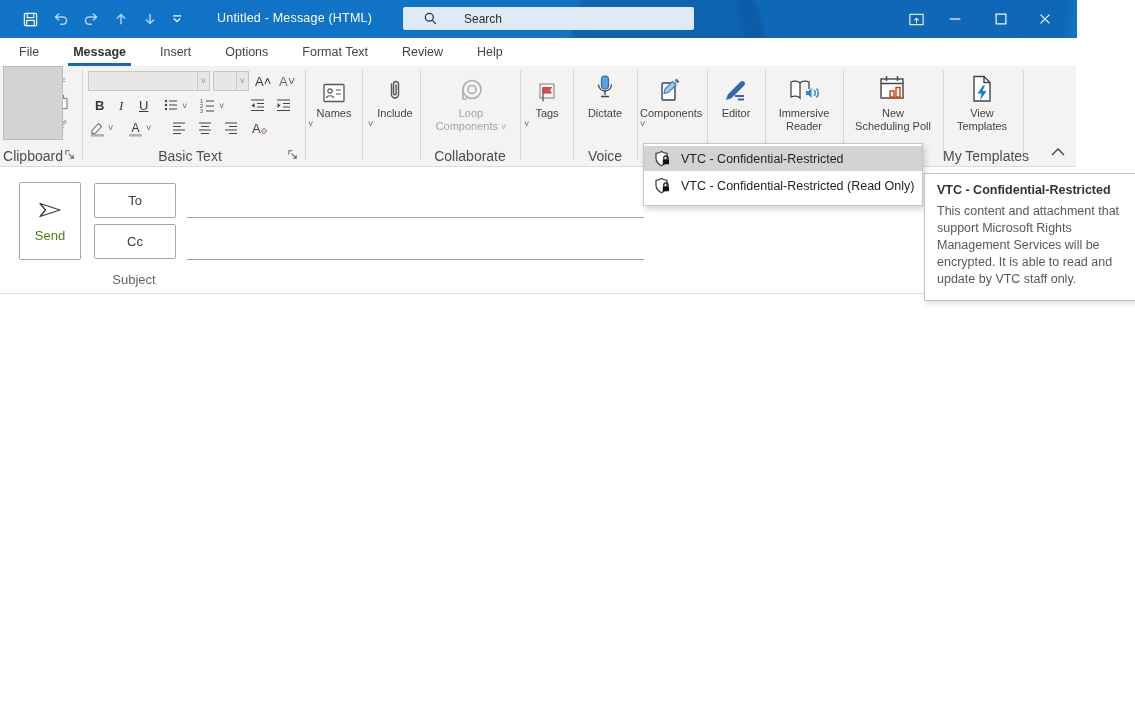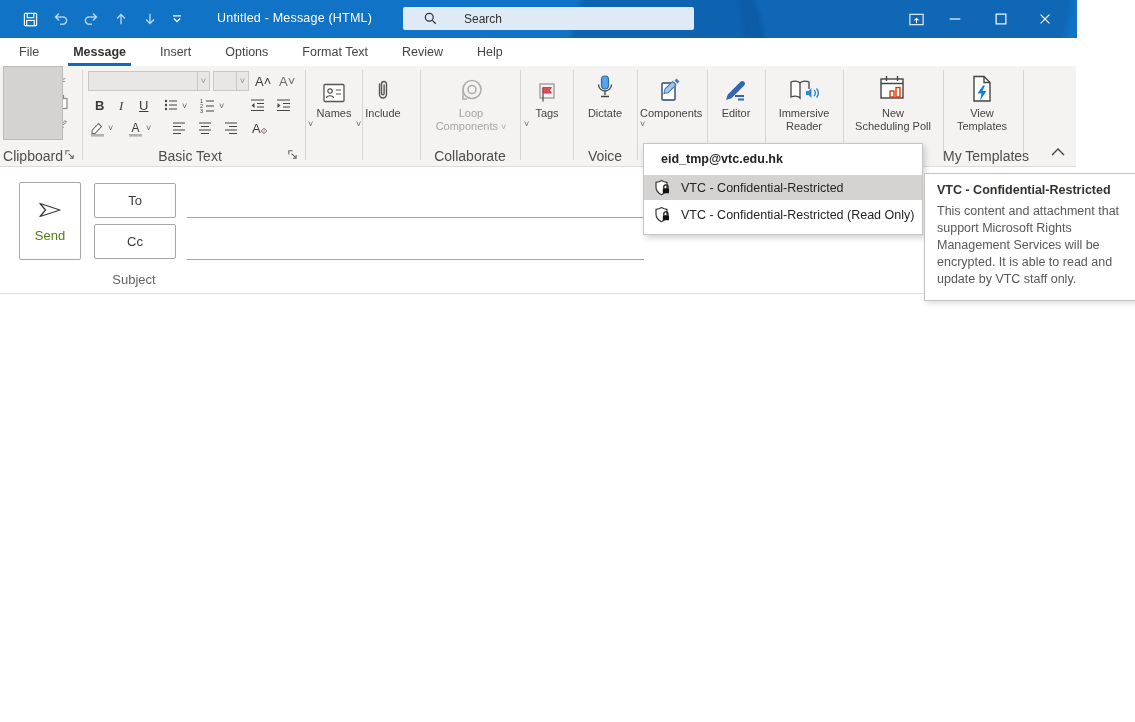--- a/index.html
+++ b/index.html
@@ -300,21 +300,21 @@
           <rect x="2" y="2.5" width="20" height="17" rx="1" fill="#fff" stroke="#555" stroke-width="1.3"></rect>
           <circle cx="8" cy="9" r="2.2" fill="none" stroke="#555" stroke-width="1.2"></circle>
           <path d="M4.5 16 c0-3 7-3 7 0" fill="none" stroke="#555" stroke-width="1.2"></path>
           <path d="M14 8 h5 M14 12 h5" stroke="#555" stroke-width="1.2"></path>
         </svg>
       </div>
       <div class="biglabel">Names</div>
       <div class="chev">˅</div>
     </div>
 
-    <div class="bigbtn" style="left:356px;width:54px">
+    <div class="bigbtn" style="left:368px;width:54px">
       <div class="iconbox">
         <svg width="18" height="26" viewBox="0 0 18 26">
           <path d="M5.5 6 V16.5 a3.5 3.5 0 0 0 7 0 V6 a2.5 2.5 0 0 0 -5 0 V15.5 a1.3 1.3 0 0 0 2.6 0 V7" fill="none" stroke="#555" stroke-width="1.4" stroke-linecap="round"></path>
         </svg>
       </div>
       <div class="biglabel">Include</div>
       <div class="chev">˅</div>
     </div>
 
     <div class="bigbtn disabled" style="left:424px;width:94px">
@@ -433,21 +433,20 @@
     <div id="to-btn" class="addr-btn">To</div>
     <div id="cc-btn" class="addr-btn">Cc</div>
     <div id="to-line" class="fieldline"></div>
     <div id="cc-line" class="fieldline"></div>
     <div id="subject-label">Subject</div>
   </div>
 
   <div id="bodyarea" class="abs"></div>
 
   <div id="sens-menu" class="abs">
-    <div class="menu-header">eid_tmp@vtc.edu.hk</div>
     <div class="menu-item highlight">
       <span class="micon">
         <svg width="18" height="18" viewBox="0 0 18 18">
           <path d="M8.5 1.5 C6.8 2.6 4.8 3.2 3 3.4 v4.8 c0 3.9 2.6 6 5.5 7.6 2.9-1.6 5.5-3.7 5.5-7.6 V3.4 C12.2 3.2 10.2 2.6 8.5 1.5 z" fill="#fff" stroke="#3b3a39" stroke-width="1.2"></path>
           <path d="M10.8 9.3 V8 a2.1 2.1 0 0 1 4.2 0 v1.3" fill="none" stroke="#111" stroke-width="1.3"></path>
           <rect x="9.8" y="9.3" width="6.2" height="5" rx=".6" fill="#111"></rect>
         </svg>
       </span>
       <span class="mlabel">VTC - Confidential-Restricted</span>
     </div>

